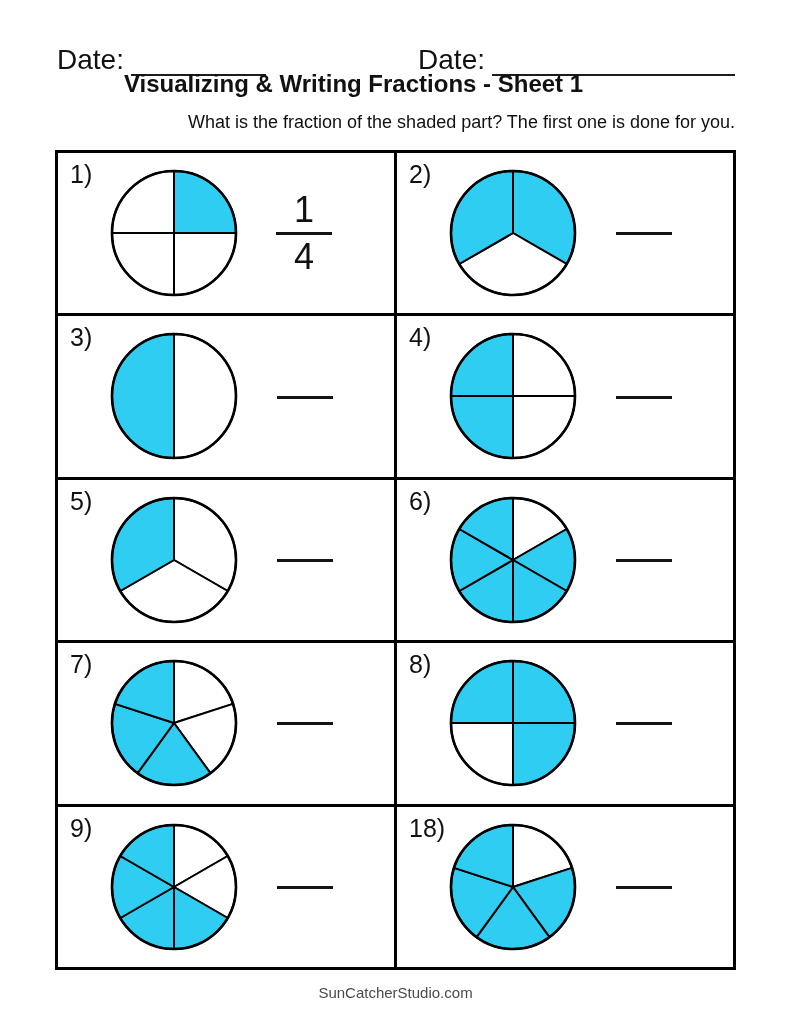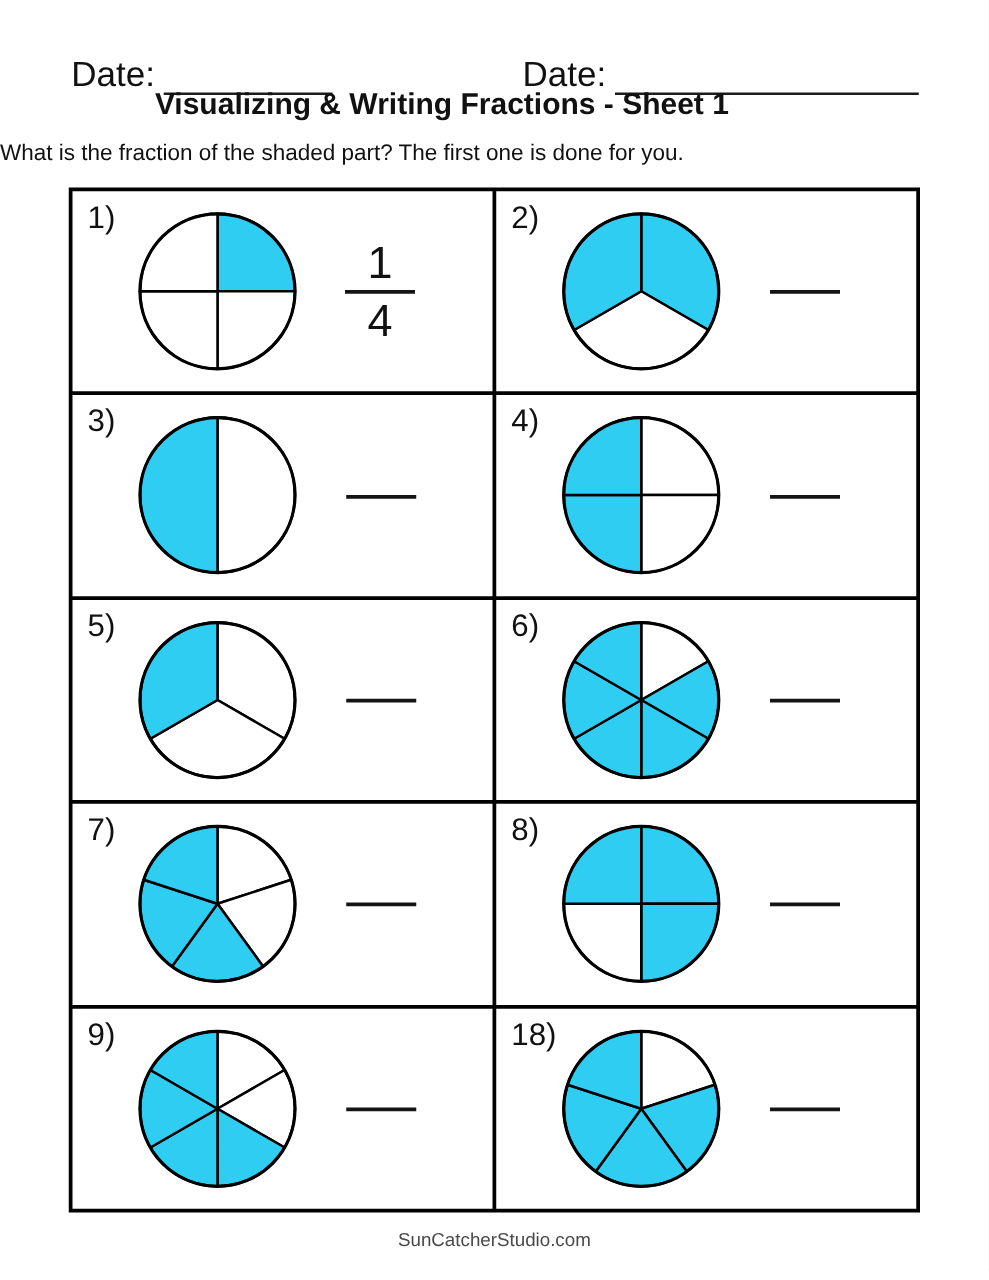--- a/index.html
+++ b/index.html
@@ -8,21 +8,21 @@
 
   
   .header-row { position:absolute; top:28px; left:57px; width:678px; display:flex; justify-content:space-between; align-items:flex-end; font-size:28px;margin-top:16px; }
   .field { display:flex; align-items:flex-end; gap:7px; }
   .fill-line { display:inline-block; border-bottom:2px solid #1c1c1c; height:20px; }
   .fill-line.short { width:135px; }
   .fill-line.long { width:243px; }
 
   
   .title { position:absolute; top:70px; left:0; width:707px; text-align:center; font-size:24px; font-weight:bold; margin:0; }
-  .instructions { position:absolute; top:112px; left:0; width:735px; text-align:left; font-size:18px; margin:0; }
+  .instructions { position:absolute; top:112px; left:0; width:735px; text-align:right; font-size:18px; margin:0; }
 
   
   .grid { position:absolute; left:55px; top:150px; width:681px; height:820px;
           background:#000; display:grid; grid-template-columns:1fr 1fr;
           grid-template-rows:repeat(5,1fr); gap:3px; padding:3px; box-sizing:border-box; }
   .cell { background:#ffffff; position:relative; }
   .problem-number { position:absolute; top:7px; left:12px; font-size:25px; }
   .pie { position:absolute; left:50px; top:14px; }
   .answer-line { position:absolute; left:219px; top:50%; margin-top:-1px; width:56px; height:3px; background:#141414; }
   .fraction { position:absolute; left:212px; top:0; height:100%; width:68px; display:flex;

